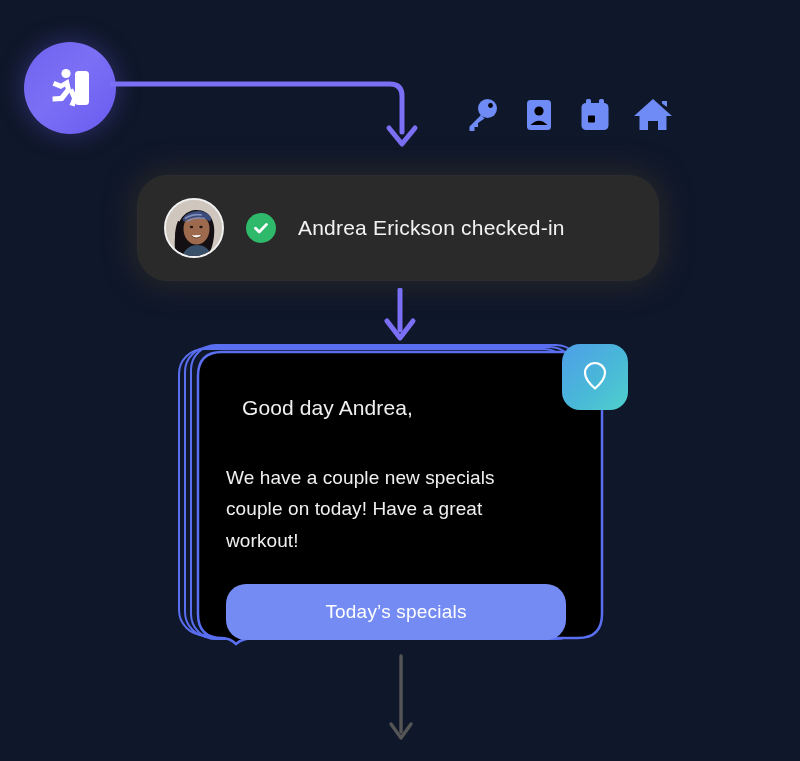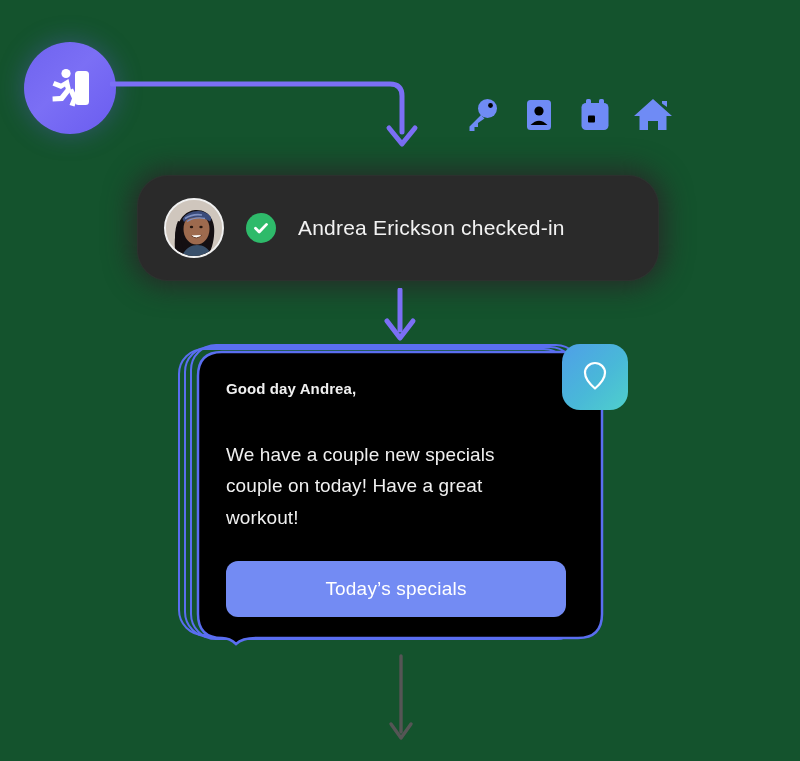--- a/index.html
+++ b/index.html
@@ -12,21 +12,21 @@
     height: 761px;
     position: relative;
     overflow: hidden;
     font-family: "Liberation Sans", sans-serif;
     -webkit-font-smoothing: antialiased;
   }
 
   .stage {
     position: absolute;
     inset: 0;
-    background: #14532d;
+    background: #0f172a;
   }
 
   
   .logo-badge {
     position: absolute;
     left: 24px;
     top: 42px;
     width: 92px;
     height: 92px;
     border-radius: 50%;
@@ -148,40 +148,39 @@
   .card-main svg { display: block; }
 
   .card-content {
     position: absolute;
     left: 48px;
     top: 36px;
     width: 340px;
   }
   .greeting {
     color: #f0f0f0;
-    font-size: 15px;
+    font-size: 21px;
     letter-spacing: 0.1px;
-    margin: 0;
-    font-weight: bold;
+    margin: 16px;
   }
   .body-text {
     color: #f0f0f0;
     font-size: 19px;
     line-height: 1.65;
     letter-spacing: 0.1px;
     margin: 42px 0 0 0;
     max-width: 330px;
   }
   .cta-button {
     display: block;
     margin-top: 28px;
     width: 340px;
     height: 56px;
     border: none;
-    border-radius: 12px;
+    border-radius: 20px;
     background: #738bf3;
     color: #ffffff;
     font-family: "Liberation Sans", sans-serif;
     font-size: 19px;
     letter-spacing: 0.2px;
     cursor: pointer;
   }
 
   
   .pin-badge {

